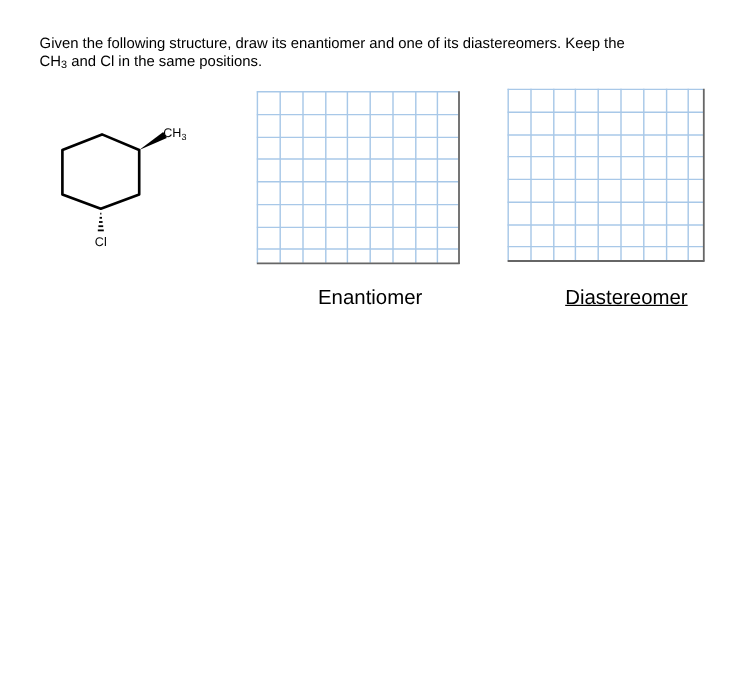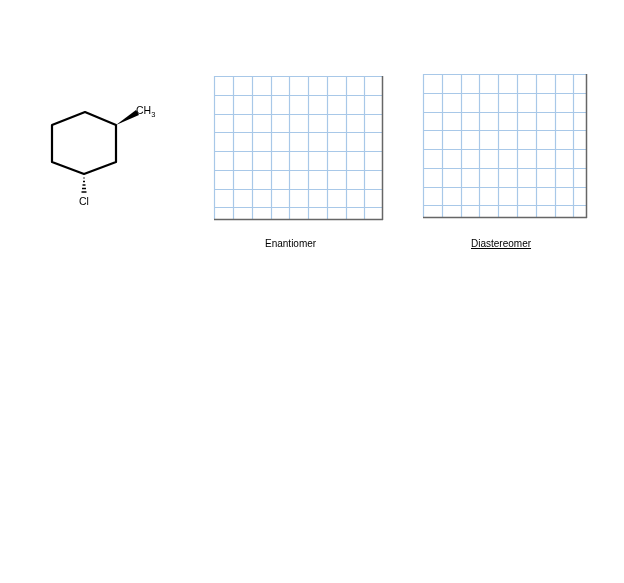--- a/index.html
+++ b/index.html
@@ -3,26 +3,28 @@
   <meta charset="utf-8">
   <style>
     html, body { margin: 0; padding: 0; background: #ffffff; }
     body { width: 624px; height: 583px; position: relative; overflow: hidden;
            font-family: "Liberation Sans", sans-serif; color: #000; }
     .instructions { position: absolute; left: 33px; top: 29px; width: 560px;
                     font-size: 12.4px; line-height: 14.5px; }
     .instructions sub { font-size: 9px; vertical-align: -2px; line-height: 0; }
     .structure { position: absolute; left: 0; top: 0; }
     .grid { position: absolute; }
-    .grid-label { position: absolute; font-size: 10px; }
+    .grid-label { position: absolute; font-size: 17px; }
   </style>
 </head>
 <body>
 
 <div class="instructions">
+  <div>Given the following structure, draw its enantiomer and one of its diastereomers.  Keep the</div>
+  <div><span>CH</span><sub>3</sub><span> and Cl in the same positions.</span></div>
 </div>
 
 <svg class="structure" width="200" height="220" viewBox="0 0 200 220">
   <polygon points="85,112 116,125 116,162 84,174 52,162 52,125" fill="none" stroke="#000" stroke-width="2.2" stroke-linejoin="round"></polygon>
   <polygon points="116,125 136,110 139,115" fill="#000"></polygon>
   <text x="136" y="114" font-family="Liberation Sans, sans-serif" font-size="10.5"><tspan>CH</tspan><tspan font-size="7.5" dy="2.5">3</tspan></text>
   <g stroke="#000" stroke-width="1.5">
     <line x1="83.5" y1="178" x2="84.5" y2="178"></line>
     <line x1="83" y1="181.5" x2="85" y2="181.5"></line>
     <line x1="82.5" y1="185" x2="85.5" y2="185"></line>

